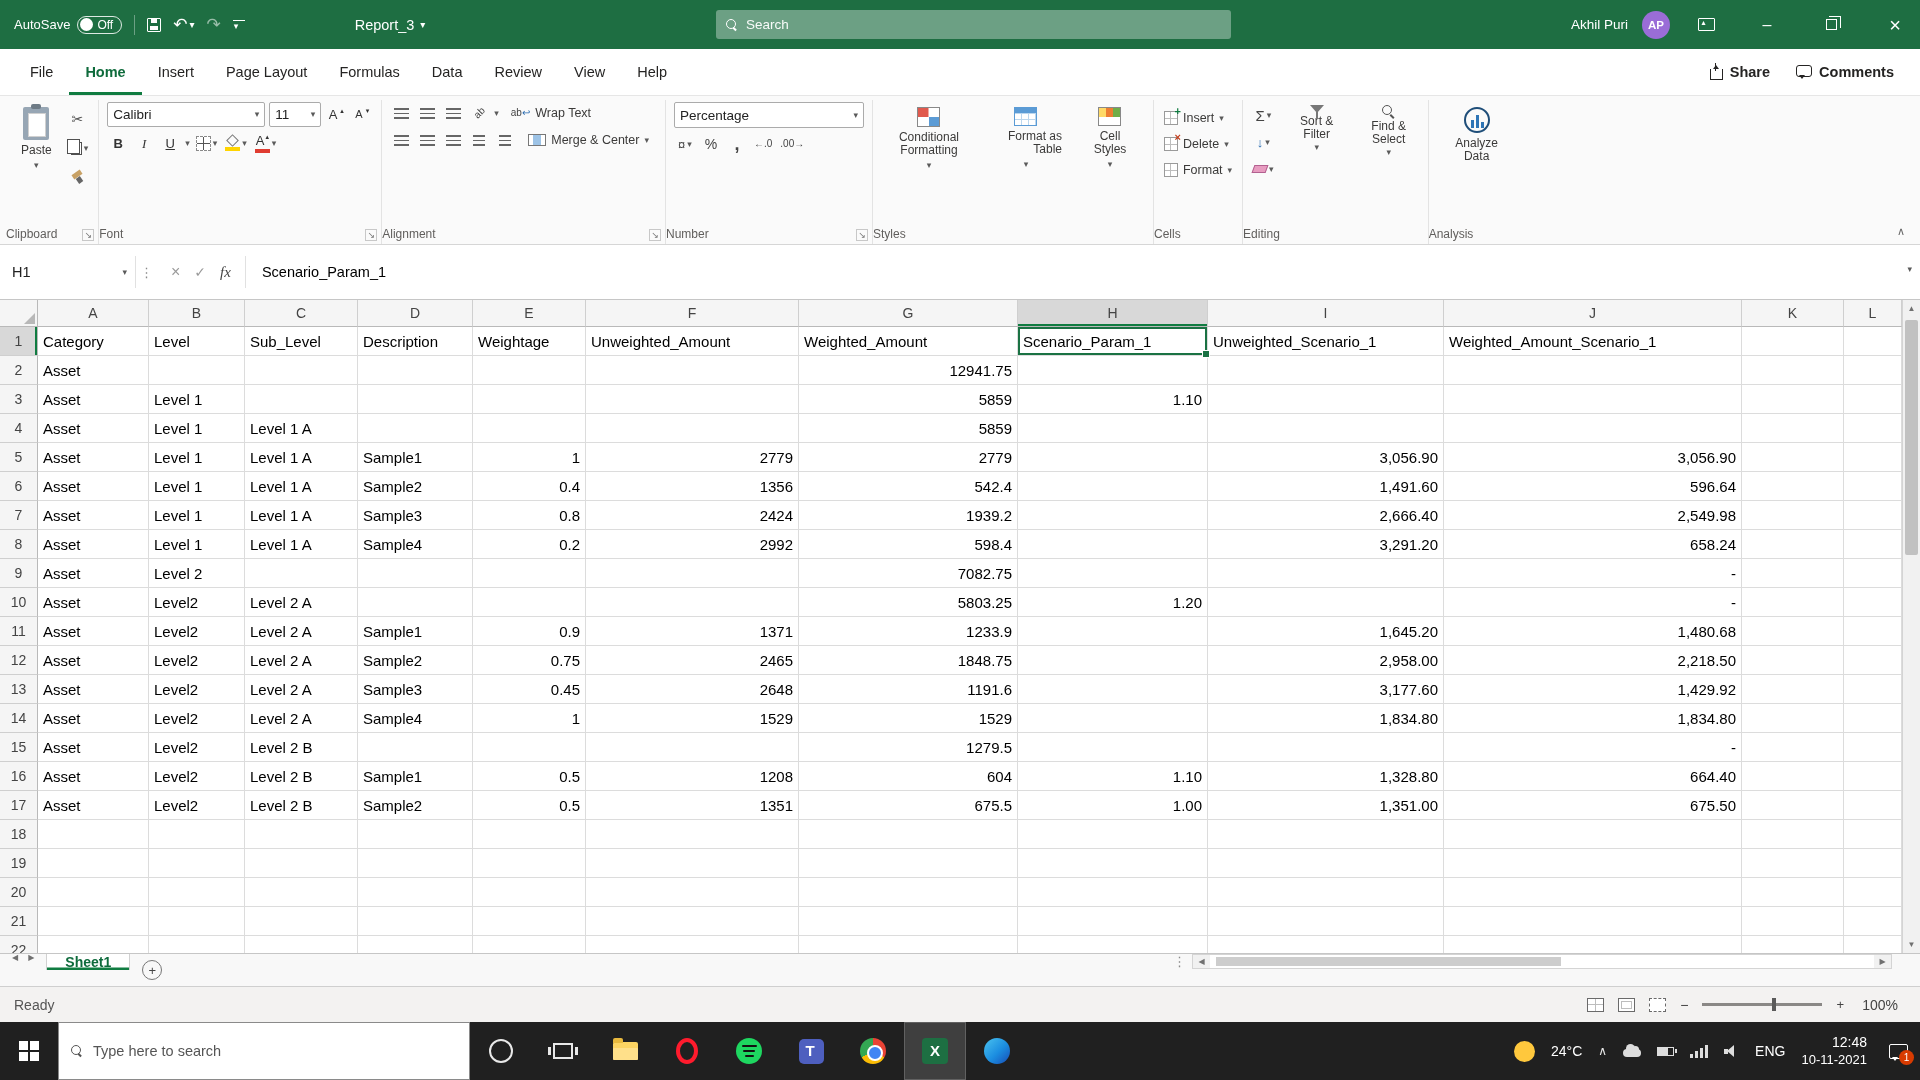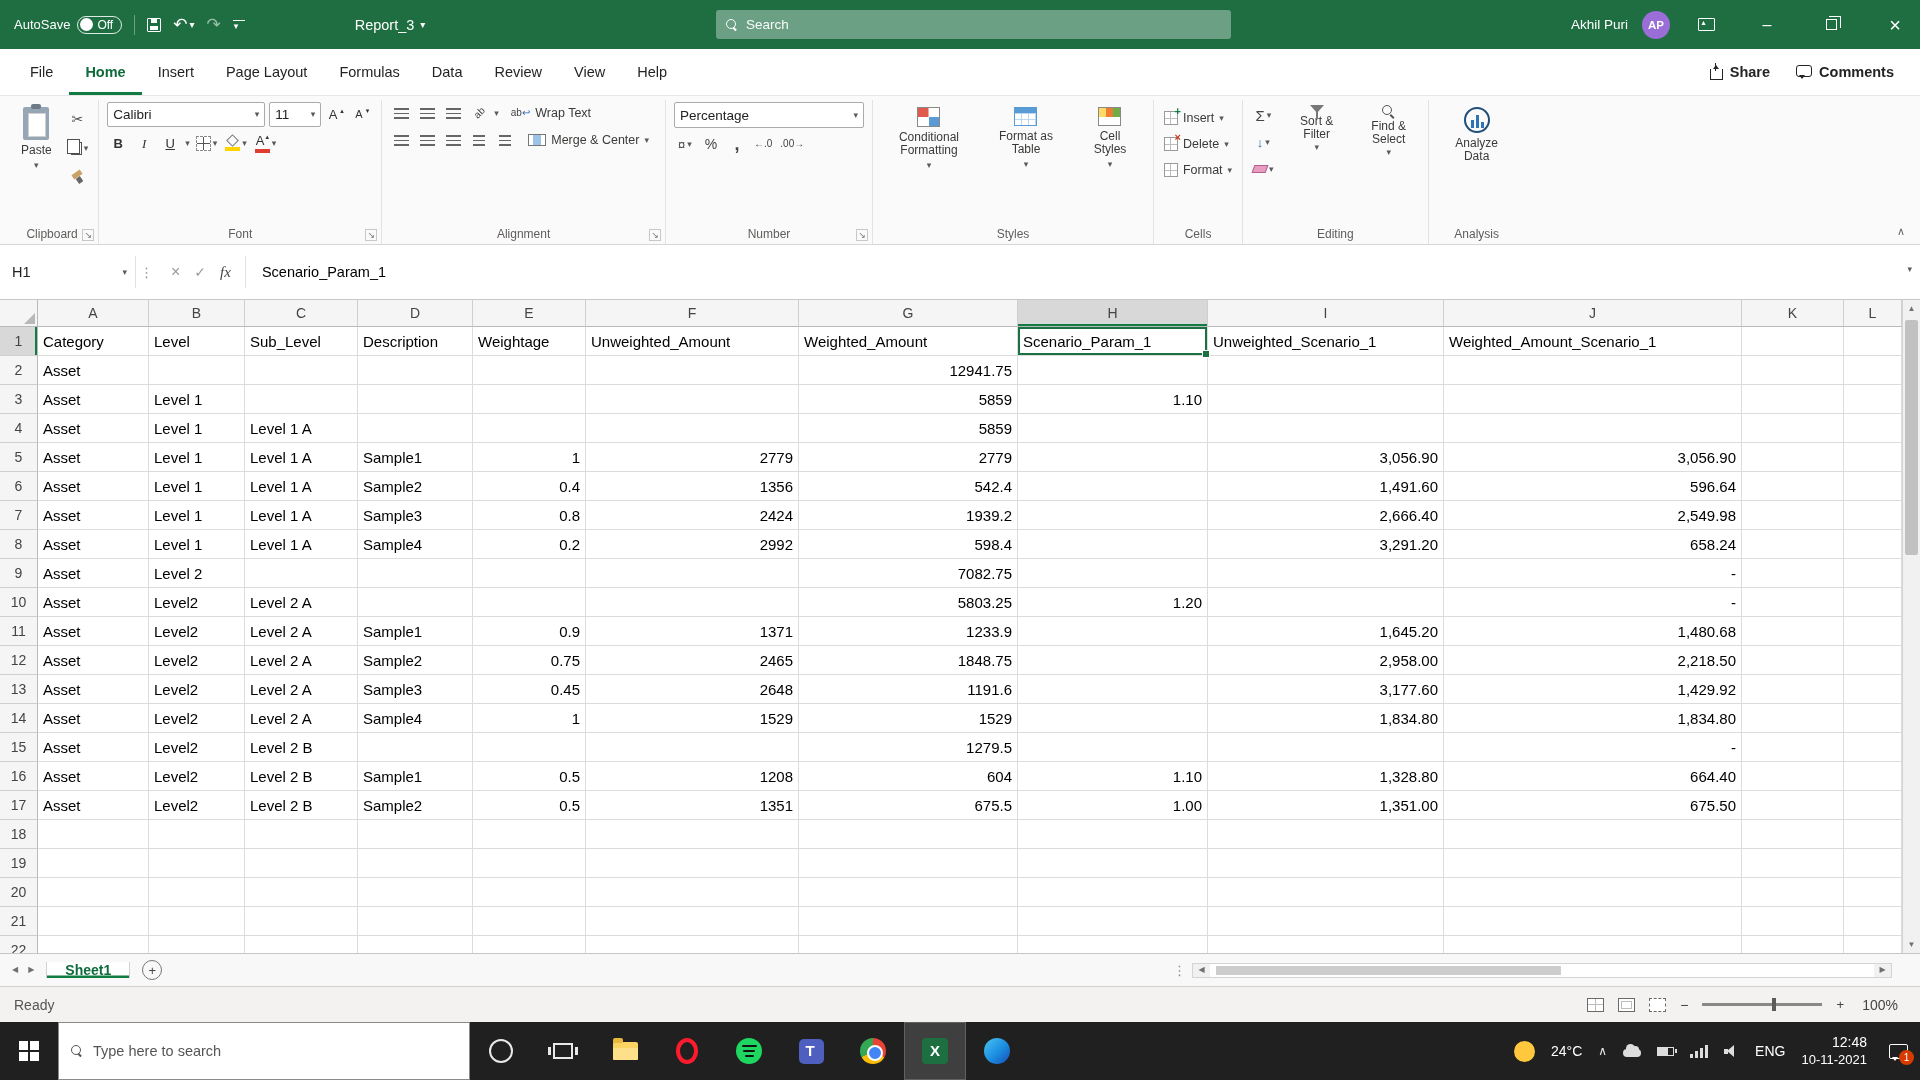--- a/index.html
+++ b/index.html
@@ -86,21 +86,21 @@
   .mb-btn{display:flex;align-items:center;gap:7px;font-size:14.5px;color:#252423;font-weight:bold;}
   .ic-share{width:13px;height:11px;border:1.5px solid #252423;border-top:none;position:relative;margin-top:4px;}
   .ic-share::before{content:"";position:absolute;left:4px;top:-6px;width:1.5px;height:8px;background:#252423;}
   .ic-share::after{content:"";position:absolute;left:2px;top:-7px;border:3px solid transparent;border-bottom:4px solid #252423;}
   .ic-comment{width:16px;height:12px;border:1.5px solid #252423;border-radius:3px;position:relative;margin-top:-3px;}
   .ic-comment::after{content:"";position:absolute;left:2px;bottom:-6px;border:3px solid transparent;border-top:4px solid #252423;}
 
   
   .ribbon{height:149px;background:#fafafa;border-bottom:1px solid #d6d6d6;display:flex;align-items:stretch;padding:4px 0 0 6px;position:relative;flex:none;}
   .rgroup{position:relative;border-right:1px solid #e3e3e3;padding:2px 8px 20px 8px;display:flex;flex-direction:column;}
-  .glabel{position:absolute;bottom:3px;left:0;right:0;text-align:center;font-size:12px;color:#605e5c;}
+  .glabel{position:absolute;bottom:3px;left:0;right:0;text-align:left;font-size:12px;color:#605e5c;}
   .launcher{position:absolute;bottom:3px;right:4px;width:12px;height:12px;border:1px solid #c8c8c8;display:flex;align-items:center;justify-content:center;}
   .rbody{display:flex;gap:6px;flex:1;}
   .rbody.col{flex-direction:column;gap:5px;}
   .bigbtn{display:flex;flex-direction:column;align-items:center;justify-content:flex-start;gap:4px;padding:5px 7px;font-size:12px;color:#3b3a39;text-align:center;border-radius:2px;}
   .bigbtn .blabel{line-height:13px;}
   .stack{display:flex;flex-direction:column;justify-content:flex-start;gap:7px;padding-top:6px;}
   .sbtn{display:inline-flex;align-items:center;justify-content:center;min-width:22px;height:22px;border-radius:2px;gap:2px;padding:0 2px;}
   .frow{display:flex;align-items:center;gap:4px;}
   .combo{height:25px;border:1px solid #ababab;background:#fff;display:flex;align-items:center;justify-content:space-between;padding:0 5px;font-size:13.5px;color:#222;border-radius:2px;}
   .fontname{width:158px;}
@@ -158,21 +158,21 @@
   .selrh{background:#d8d8d8;box-shadow:inset -2px 0 0 #107c41;}
   .num{justify-content:flex-end;}
   .selcell{overflow:visible;position:relative;z-index:3;box-shadow:inset 0 0 0 2px #1a7243;}
   .selcell::after{content:"";position:absolute;right:-3px;bottom:-3px;width:6px;height:6px;background:#1a7243;border:1px solid #fff;}
   .vscroll{width:18px;background:#f1f1f1;border-left:1px solid #d4d4d4;display:flex;flex-direction:column;align-items:center;flex:none;}
   .varrow{height:17px;display:flex;align-items:center;justify-content:center;width:100%;}
   .vtrack{flex:1;width:100%;position:relative;}
   .vthumb{position:absolute;top:3px;left:2px;right:2px;height:38%;background:#c1c1c1;border-radius:2px;}
 
   
-  .tabsbar{height:33px;background:#f8f8f8;border-top:1px solid #c6c6c6;display:flex;align-items:center;flex:none;}
+  .tabsbar{height:33px;background:#f8f8f8;border-top:1px solid #c6c6c6;display:flex;align-items:flex-start;flex:none;}
   .tabnav{display:flex;align-items:center;gap:10px;padding:0 12px;}
   .sheettab{display:flex;align-items:center;padding:0 18px;background:#fff;border-left:1px solid #d1d1d1;border-right:1px solid #d1d1d1;color:#0e6b3c;font-weight:bold;font-size:14px;box-shadow:inset 0 -2.5px 0 #107c41;}
   .addsheet{width:20px;height:20px;border:1.5px solid #767676;border-radius:50%;display:flex;align-items:center;justify-content:center;margin:auto 0 auto 12px;}
   .hscroll-zone{margin-left:auto;display:flex;align-items:center;gap:6px;padding-right:28px;}
   .hscroll{width:700px;height:15px;display:flex;align-items:center;border:1px solid #d4d4d4;background:#fff;}
   .harrow{width:17px;height:100%;display:flex;align-items:center;justify-content:center;background:#f1f1f1;}
   .htrack{flex:1;height:100%;position:relative;}
   .hthumb{position:absolute;left:6px;top:2px;bottom:2px;width:52%;background:#cdcdcd;}
 
   
@@ -456,21 +456,21 @@
       <span class="launcher gly g-launch"></span>
     </div>
 
     <div class="rgroup">
       <div class="rbody">
         <div class="bigbtn" style="width:96px;">
           <span class="ic-cf"></span>
           <span class="blabel">Conditional Formatting</span>
           <span class="gly g-dd"></span>
         </div>
-        <div class="bigbtn" style="width:86px;">
+        <div class="bigbtn" style="width:86px;text-align:right;">
           <span class="ic-fat"></span>
           <span class="blabel">Format as Table</span>
           <span class="gly g-dd"></span>
         </div>
         <div class="bigbtn" style="width:70px;">
           <span class="ic-cs"></span>
           <span class="blabel">Cell Styles</span>
           <span class="gly g-dd"></span>
         </div>
       </div>

